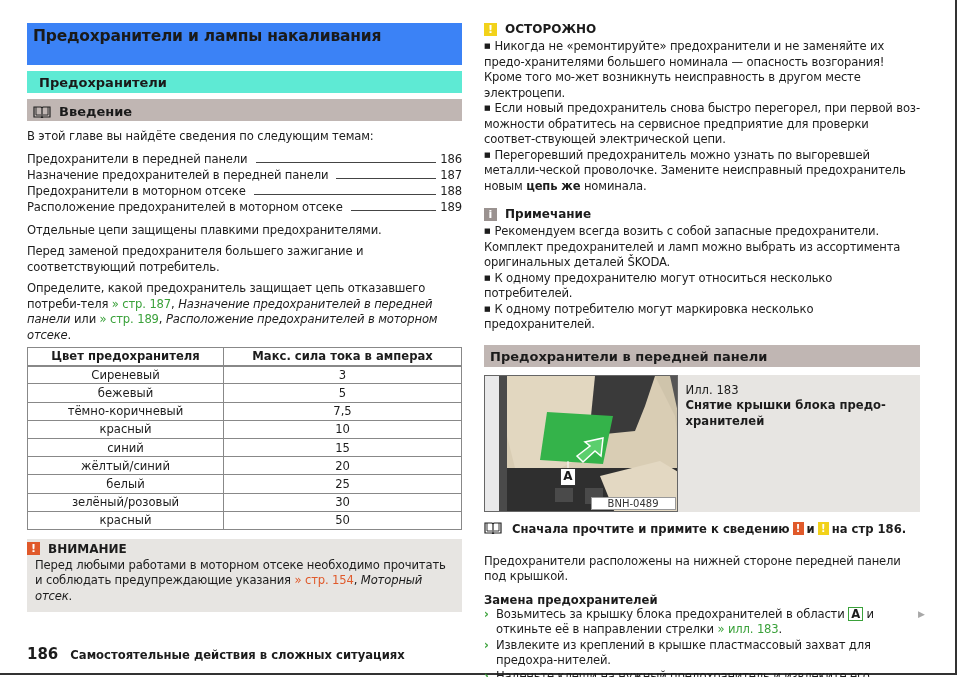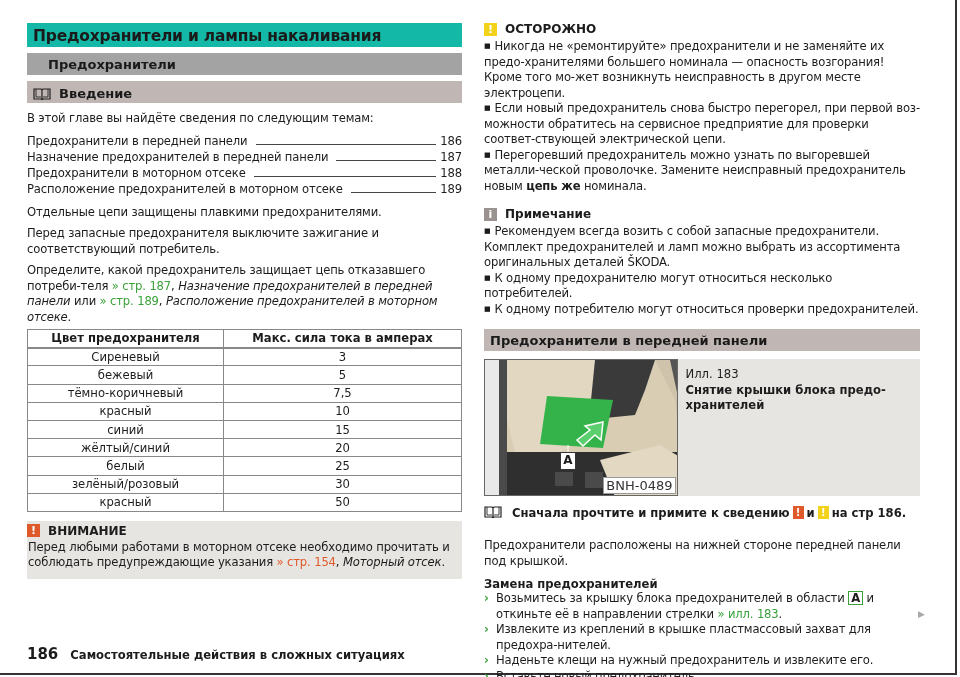--- a/index.html
+++ b/index.html
@@ -3,22 +3,22 @@
   <meta charset="utf-8">
   <style>
     * { box-sizing: border-box; margin: 0; padding: 0; }
     html, body { width: 960px; height: 677px; background: #ffffff; overflow: hidden; }
     body { font-family: "DejaVu Sans", sans-serif; color: #1c1c1c; position: relative; }
     .page-frame { position: absolute; left: 0; top: 0; width: 957px; height: 675px; border-right: 2px solid #333; border-bottom: 2px solid #333; }
 
     .col-left { position: absolute; left: 27px; top: 23px; width: 435px; }
     .col-right { position: absolute; left: 484px; top: 22px; width: 436px; }
 
-    .h1 { background: #14b8a6; height: 24px; font-size: 15.5px; font-weight: bold; padding: 4px 0 0 6px; color: #1a1a1a; letter-spacing: -0.2px; }
-    .h2 { background: #a3a3a3; height: 22px; margin-top: 6px; font-size: 13px; font-weight: bold; padding: 4px 0 0 21px; color: #1a1a1a; }
+    .h1 { background: #3b82f6; height: 42px; font-size: 15.5px; font-weight: bold; padding: 4px 0 0 6px; color: #1a1a1a; letter-spacing: -0.2px; }
+    .h2 { background: #5eead4; height: 22px; margin-top: 6px; font-size: 13px; font-weight: bold; padding: 4px 0 0 12px; color: #1a1a1a; }
     .h3 { background: #c0b6b3; height: 22px; margin-top: 6px; font-size: 13px; font-weight: bold; padding: 3px 0 0 6px; color: #1a1a1a; display: flex; align-items: center; }
     .book-icon { display: inline-block; width: 18px; height: 12px; margin-right: 8px; position: relative; }
     .book-icon svg { display: block; }
 
     .p { font-size: 11.6px; line-height: 15.5px; color: #1c1c1c; letter-spacing: -0.15px; }
     .intro { margin-top: 8px; }
     .toc { margin-top: 6px; }
     .toc-row { display: flex; align-items: flex-end; font-size: 11.6px; line-height: 16px; letter-spacing: -0.15px; }
     .toc-label { white-space: nowrap; }
     .toc-leader { flex: 1; border-bottom: 1px solid #444; margin: 0 4px 4px 8px; }
@@ -34,38 +34,38 @@
     table.fuse th, table.fuse td { border: 1px solid #888; text-align: center; height: 18.2px; padding: 0; }
     table.fuse th { font-weight: bold; border-bottom: 2px solid #888; }
     table.fuse { border: 1.5px solid #666; }
 
     .warning-box { background: #e7e5e2; margin-top: 9px; padding: 3px 8px 8px 0; }
     .box-head { display: flex; align-items: center; font-size: 12px; font-weight: bold; }
     .sq-icon { display: inline-flex; align-items: center; justify-content: center; width: 13px; height: 13px; color: #fff; font-weight: bold; font-size: 11px; margin-right: 8px; line-height: 1; }
     .sq-red { background: #e0592a; }
     .sq-yellow { background: #f2d21a; }
     .sq-grey { background: #9a9290; }
-    .warning-box .p { padding-left: 1px; margin-top: 2px; }
+    .warning-box .p { padding-left: 8px; margin-top: 2px; }
 
     .footer { position: absolute; left: 27px; top: 645px; display: flex; align-items: baseline; }
     .footer-page { font-size: 15px; font-weight: bold; margin-right: 12px; }
     .footer-title { font-size: 11.6px; font-weight: bold; }
 
     .caution .box-head { margin-bottom: 3px; }
     .bullet-line::before { content: "\25A0"; font-size: 7px; vertical-align: 2px; margin-right: 4px; }
     .note { margin-top: 13px; }
     .note .box-head { margin-bottom: 3px; }
 
     .h3r { background: #c0b6b3; height: 22px; margin-top: 12px; font-size: 13px; font-weight: bold; padding: 4px 0 0 6px; color: #1a1a1a; }
     .figure { display: flex; margin-top: 8px; background: #e7e5e2; height: 137px; }
     .fig-img { width: 230px; height: 137px; position: relative; overflow: hidden; border: 1px solid #666; background: #cdc3ad; }
     .fig-caption { padding: 8px 0 0 8px; font-size: 11.6px; line-height: 15.5px; }
     .fig-caption .num { font-weight: normal; }
     .fig-caption .title { font-weight: bold; }
-    .fig-code { position: absolute; right: 1px; bottom: 1px; background: #fff; font-size: 13px; padding: 0 2px; color: #333; border: 1px solid #999; }
+    .fig-code { position: absolute; right: 1px; bottom: 1px; background: #fff; font-size: 10px; padding: 0 16px; color: #333; border: 1px solid #999; }
     .fig-label-a { position: absolute; left: 75px; top: 92px; width: 16px; height: 18px; background: #fff; border: 1.5px solid #333; font-weight: bold; font-size: 12px; text-align: center; line-height: 15px; }
 
     .read-first { display: flex; margin-top: 10px; font-size: 11.6px; font-weight: bold; }
     .read-first .book-icon { margin-right: 10px; }
     .inline-sq { display: inline-flex; align-items: center; justify-content: center; width: 11px; height: 13px; color: #fff; font-size: 10px; font-weight: bold; margin: 0 3px; vertical-align: -2px; }
 
     .steps-title { margin-top: 8px; font-size: 11.6px; font-weight: bold; }
     .step { display: flex; font-size: 11.6px; line-height: 15.5px; letter-spacing: -0.15px; }
     .chev { color: #3aa13a; font-weight: bold; width: 12px; flex: none; }
     .area-a { display: inline-block; border: 1.5px solid #3aa13a; padding: 0 2px; font-weight: bold; line-height: 12px; }
@@ -108,21 +108,21 @@
       <span class="toc-page">188</span>
     </div>
     <div class="toc-row">
       <span class="toc-label">Расположение предохранителей в моторном отсеке</span>
       <span class="toc-leader"></span>
       <span class="toc-page">189</span>
     </div>
   </div>
 
   <div class="p para" style="margin-top:8px">Отдельные цепи защищены плавкими предохранителями.</div>
-  <div class="p para">Перед запасные предохранителя выключите зажигание и соответствующий потребитель.</div>
+  <div class="p para">Перед заменой предохранителя большего зажигание и соответствующий потребитель.</div>
   <div class="p para">
     <span>Определите, какой предохранитель защищает цепь отказавшего потреби-теля </span><span class="link-green">» стр. 187</span><span>, </span><span class="ital">Назначение предохранителей в передней панели</span><span> или </span><span class="link-green">» стр. 189</span><span>, </span><span class="ital">Расположение предохранителей в моторном отсеке</span><span>.</span>
   </div>
 
   <table class="fuse">
     <thead>
       <tr>
         <th>Цвет предохранителя</th>
         <th>Макс. сила тока в амперах</th>
       </tr>
@@ -189,21 +189,21 @@
     <div class="p bullet-line"><span>Перегоревший предохранитель можно узнать по выгоревшей металли-ческой проволочке. Замените неисправный предохранитель новым </span><span class="bold">цепь же</span><span> номинала.</span></div>
   </div>
 
   <div class="note">
     <div class="box-head">
       <span class="sq-icon sq-grey">i</span>
       <span>Примечание</span>
     </div>
     <div class="p bullet-line">Рекомендуем всегда возить с собой запасные предохранители. Комплект предохранителей и ламп можно выбрать из ассортимента оригинальных деталей ŠKODA.</div>
     <div class="p bullet-line">К одному предохранителю могут относиться несколько потребителей.</div>
-    <div class="p bullet-line">К одному потребителю могут относиться проверки предохранителей.</div>
+    <div class="p bullet-line">К одному потребителю могут маркировка несколько предохранителей.</div>
   </div>
 
   <div class="h3r">Предохранители в передней панели</div>
 
   <div class="figure">
     <div class="fig-img">
       <svg width="230" height="137" viewBox="0 0 230 137">
         <rect x="0" y="0" width="230" height="137" fill="#d9cdb4"></rect>
         <rect x="0" y="0" width="18" height="137" fill="#e9e9ea"></rect>
         <rect x="14" y="0" width="8" height="137" fill="#4a4a4a"></rect>

